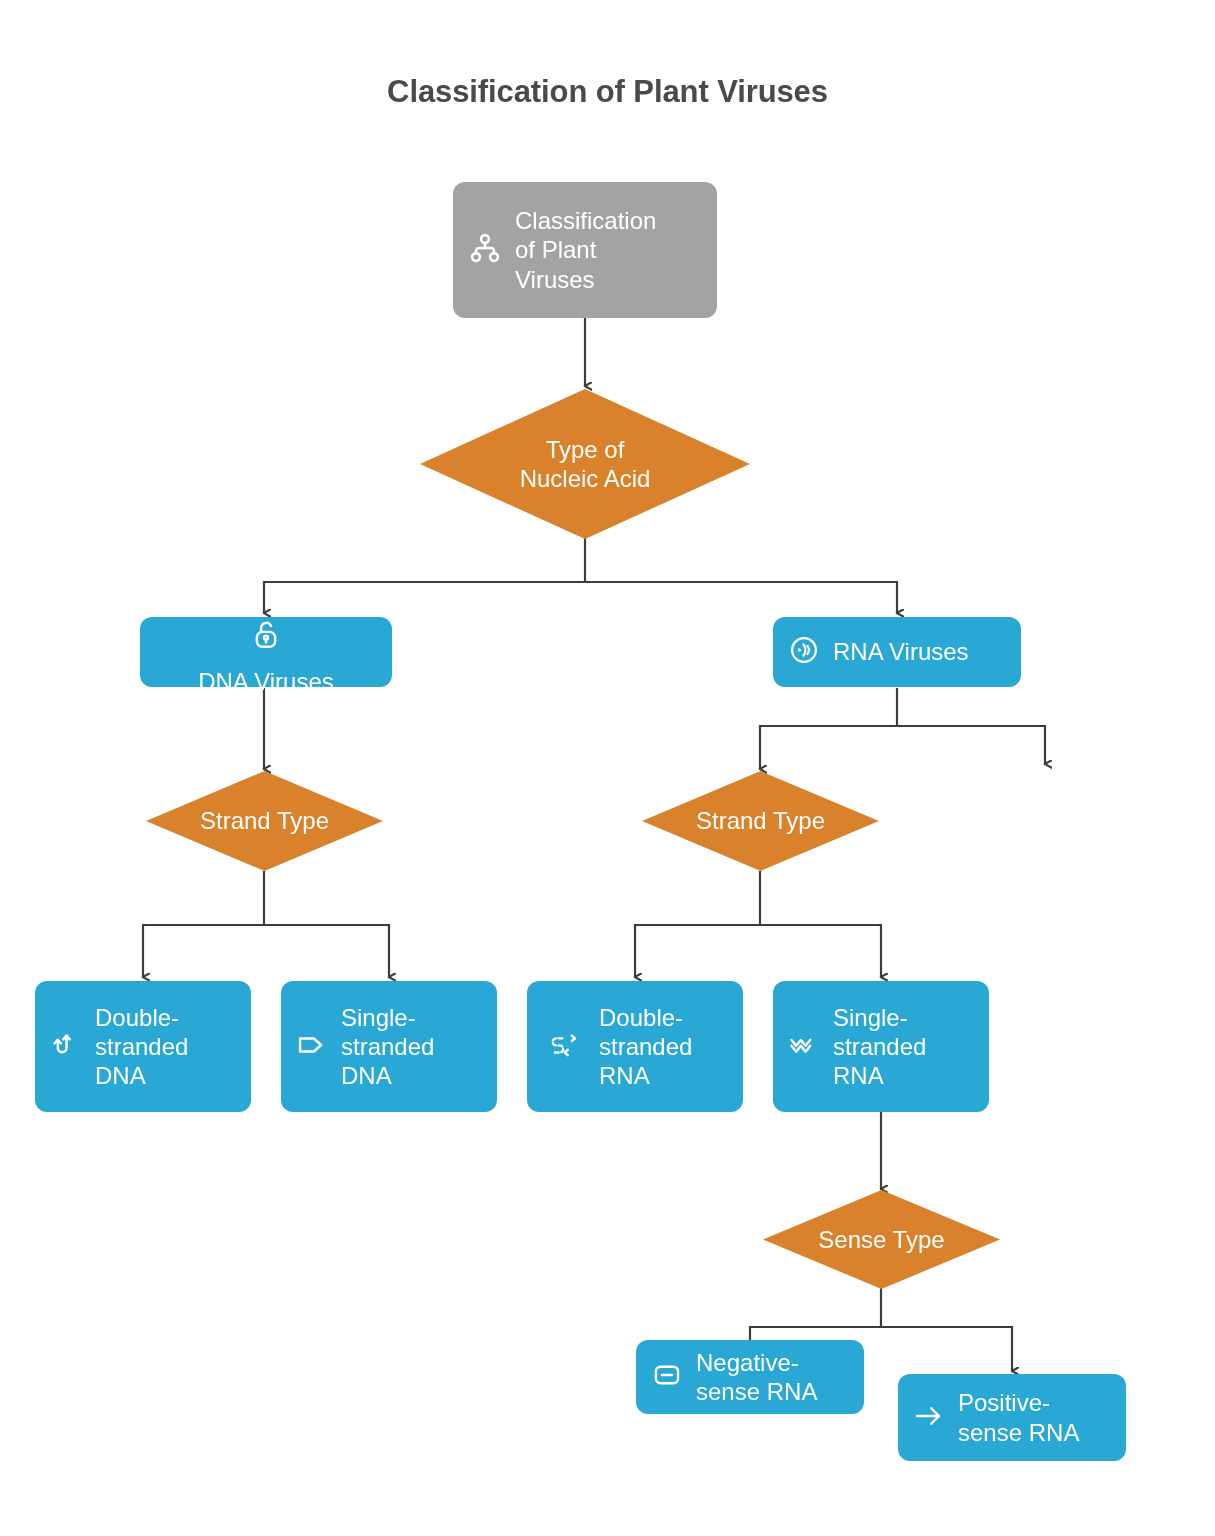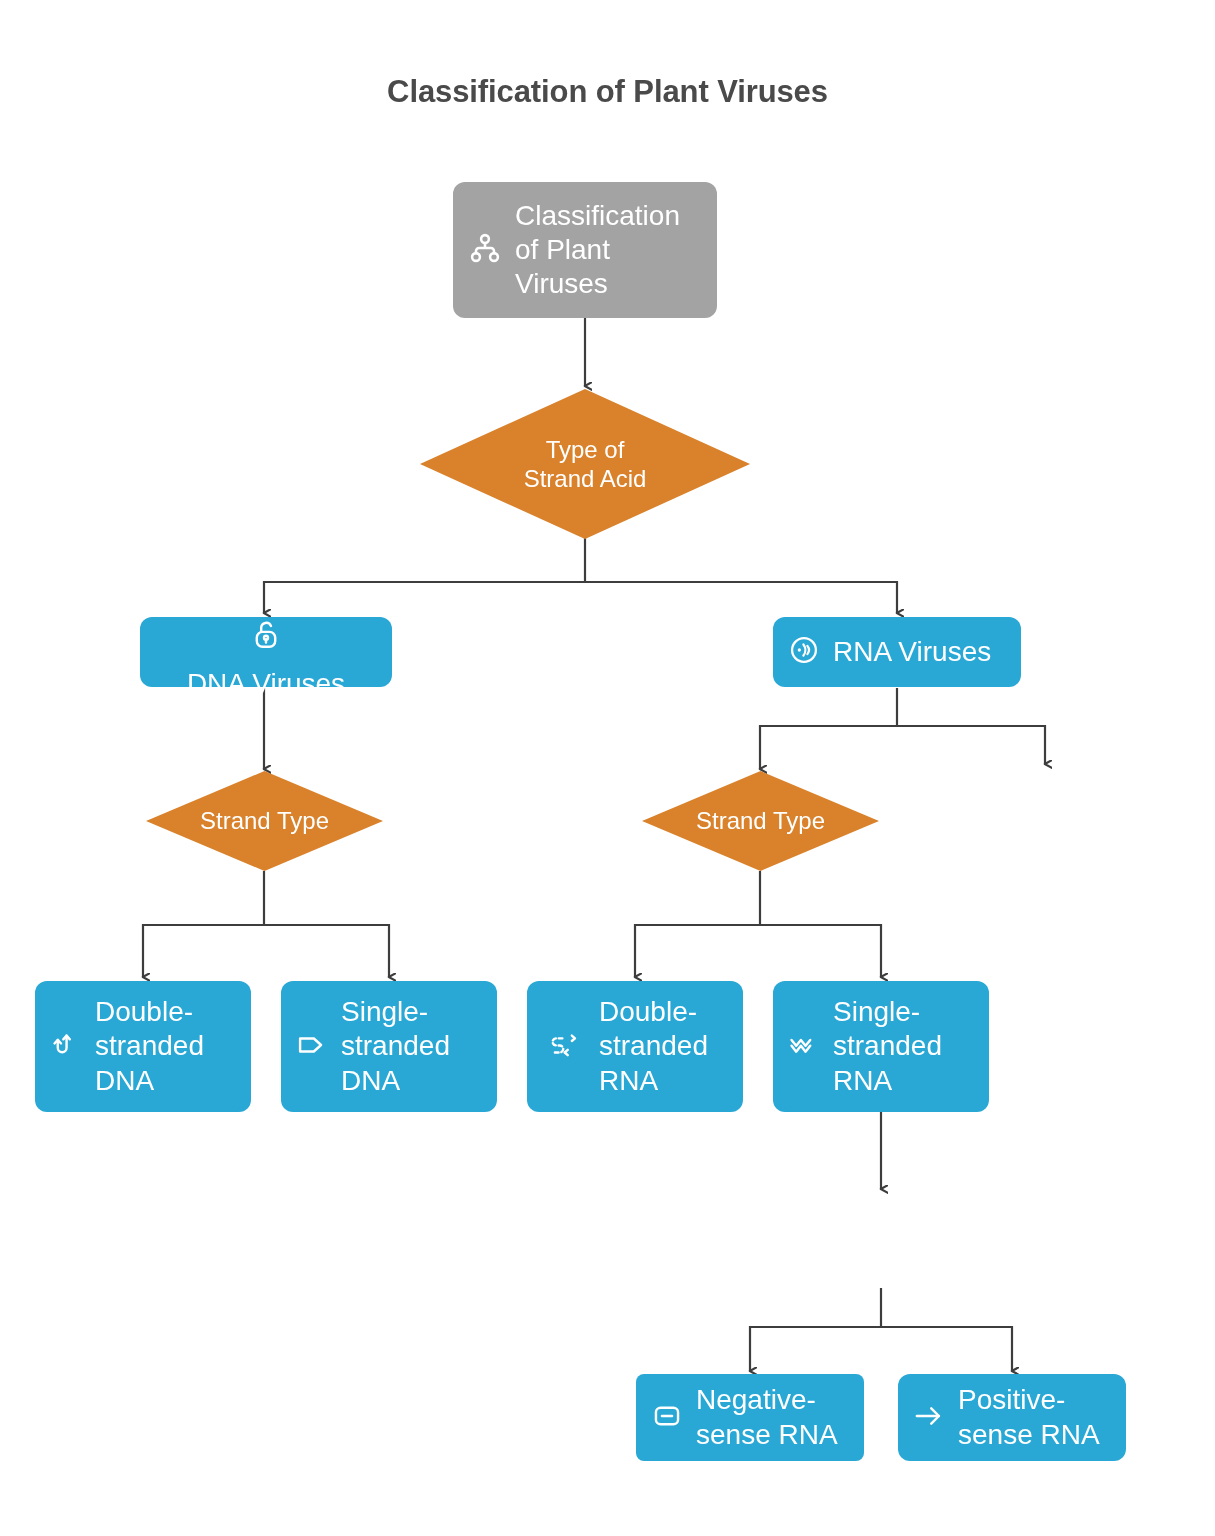--- a/index.html
+++ b/index.html
@@ -44,21 +44,21 @@
     z-index: 2;
   }
   .box {
     border-radius: 12px;
     padding: 0 14px;
     gap: 12px;
   }
   .box.root      { background: #a3a3a3; }
   .box.leaf      { background: #29a8d6; }
   .node-label {
-    font-size: 28px;
+    font-size: 24px;
     line-height: 1.22;
     white-space: pre-line;
     color: #ffffff;
   }
   .node-icon {
     flex: 0 0 auto;
     display: block;
   }
   
   .diamond {
@@ -134,21 +134,21 @@
       </svg>
     </span>
     <span class="node-label">Classification
 of Plant
 Viruses</span>
   </div>
 
   <div class="diamond" style="left:420px; top:389px; width:330px; height:150px;">
     <div class="dshape"></div>
     <div class="dlabel">Type of
-Strand Acid</div>
+Nucleic Acid</div>
   </div>
 
   <div class="node box leaf" style="left:140px; top:617px; width:252px; height:70px;flex-direction:column;">
     <span class="node-icon">
       <svg width="34" height="34" viewBox="0 0 24 24" fill="none" stroke="#ffffff" stroke-width="1.7" stroke-linecap="round" stroke-linejoin="round">
         <rect x="5.5" y="10.5" width="13" height="10.5" rx="4"></rect>
         <path d="M8.6 10.5 V7.6 a3.6 3.6 0 0 1 6.9 -1.3"></path>
         <circle cx="12" cy="14.6" r="1.4"></circle>
         <path d="M12 15.9 v2.1"></path>
       </svg>
@@ -226,22 +226,26 @@
       <svg width="34" height="34" viewBox="0 0 24 24" fill="none" stroke="#ffffff" stroke-width="1.7" stroke-linecap="round" stroke-linejoin="round">
         <path d="M3.2 8.4 L6.5 12.6 L9.8 8.4 L13.1 12.6 L16.4 8.4"></path>
         <path d="M3.2 12.5 L6.5 16.7 L9.8 12.5 L13.1 16.7 L16.4 12.5"></path>
       </svg>
     </span>
     <span class="node-label">Single-
 stranded
 RNA</span>
   </div>
 
-
-  <div class="node box leaf" style="left:636px; top:1374px; width:228px; height:87px;border-radius:8px;">
+  <div class="diamond" style="left:763px; top:1190px; width:237px; height:99px;">
+    <div class="dshape"></div>
+    <div class="dlabel">Sense Type</div>
+  </div>
+
+  <div class="node box leaf" style="left:636px; top:1340px; width:228px; height:74px;">
     <span class="node-icon">
       <svg width="34" height="34" viewBox="0 0 24 24" fill="none" stroke="#ffffff" stroke-width="1.7" stroke-linecap="round" stroke-linejoin="round">
         <rect x="4.2" y="6.2" width="15.6" height="11.6" rx="3.2"></rect>
         <path d="M8.4 12 h7.2"></path>
       </svg>
     </span>
     <span class="node-label">Negative-
 sense RNA</span>
   </div>
 

